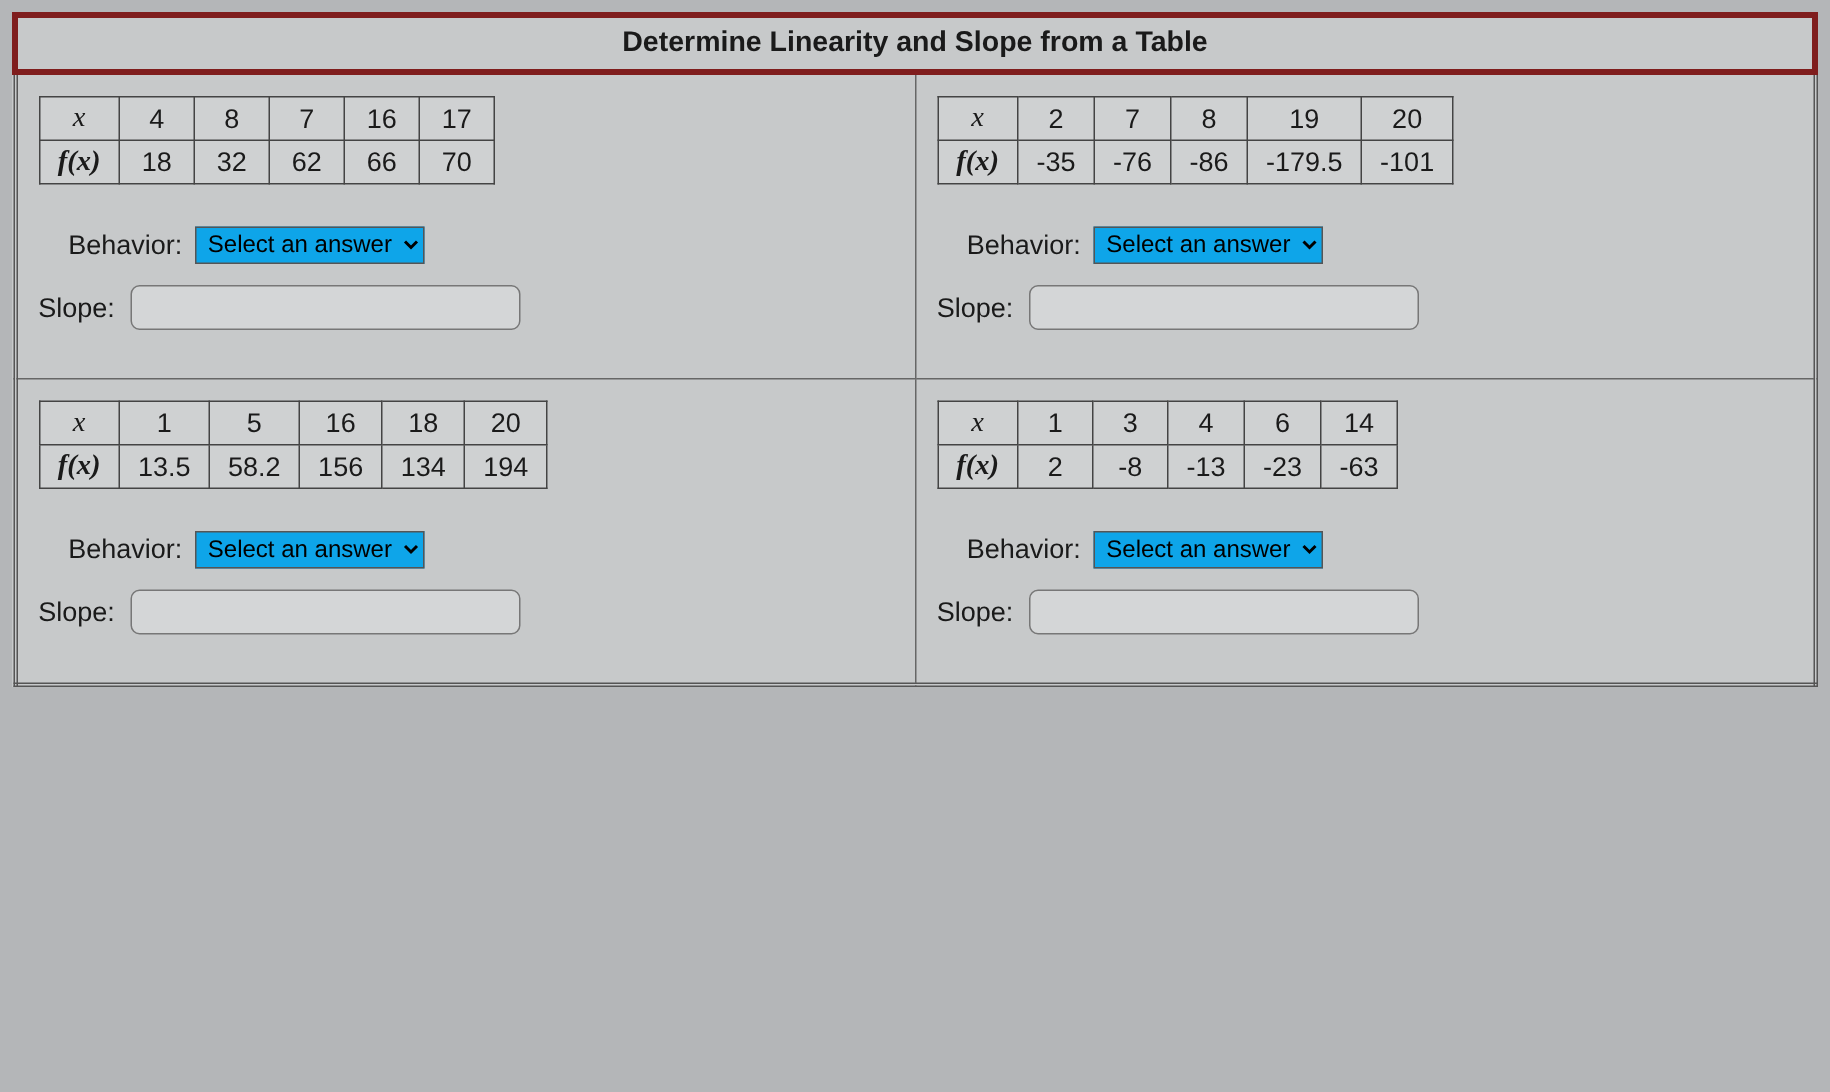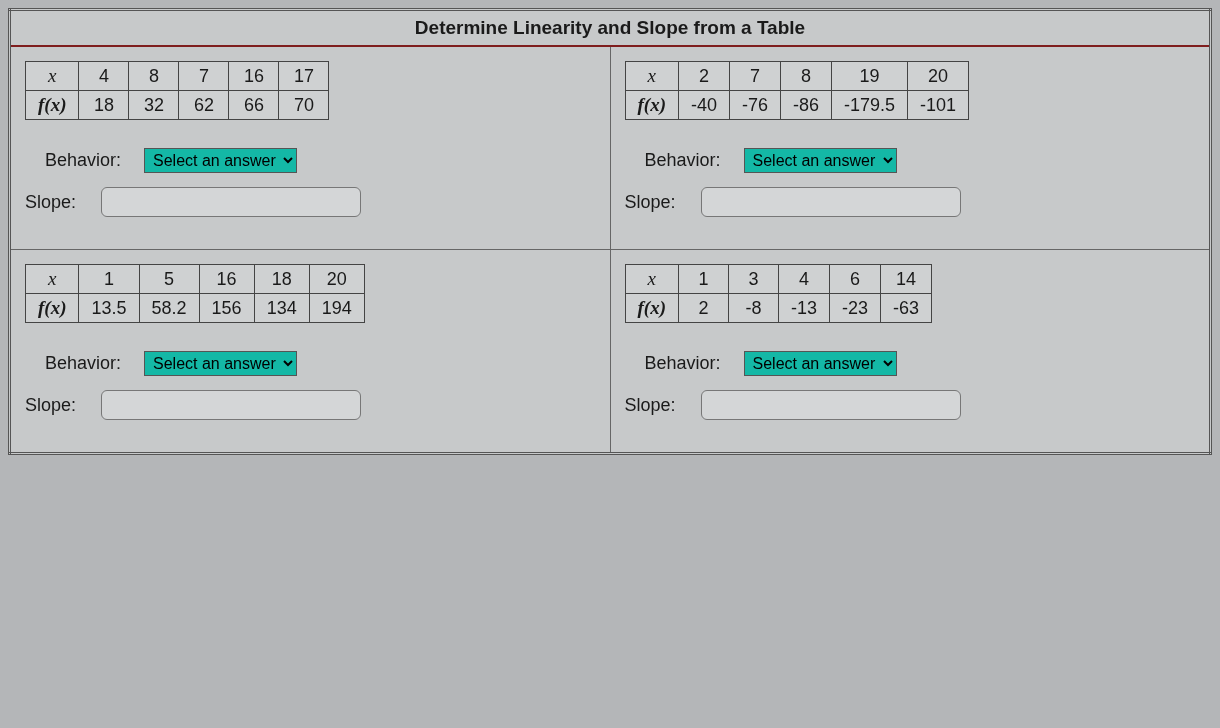--- a/index.html
+++ b/index.html
@@ -26,48 +26,48 @@
   .title-row td { font-weight: bold; font-size: 19px; }
   .instr-row td { font-size: 18px; line-height: 1.4; }
   .grid-row td.cell {
     vertical-align: top;
     padding: 10px 14px 18px 14px;
     border: 1px solid #666;
     background: #c7c9ca;
     width: 50%;
   }
   table.outer { border-collapse: collapse; width: 100%; border: 3px double #555; }
-  table.outer > tbody > tr > td { border: 2px solid #7f1d1d; }
+  table.outer > tbody > tr > td { border: 4px solid #7f1d1d; }
   .fn-table {
     border-collapse: collapse;
     margin: 4px 0 28px 0;
   }
   .fn-table td, .fn-table th {
     border: 1px solid #444;
     padding: 3px 12px;
     text-align: center;
     background: #cfd1d2;
     font-size: 18px;
     min-width: 50px;
   }
   .fn-table .hdr {
     font-style: italic;
     font-family: "Georgia", serif;
     font-size: 19px;
     background: #cfd1d2;
   }
   .fn-table .hdr .fx { font-style: italic; font-weight: bold; }
   .controls { margin-left: 20px; }
-  .row { margin: 14px 0; display: flex; align-items: center; gap: 15px; }
+  .row { margin: 14px 0; display: flex; align-items: center; }
   .label { margin-right: 8px; font-size: 18px; }
   select.answer {
     font-family: inherit;
     font-size: 16px;
     padding: 2px 4px;
-    background: #14b8a6;
+    background: #0ea5e9;
     border: 1px solid #555;
   }
   input.slope {
     width: 260px;
     height: 30px;
     border: 1px solid #777;
     border-radius: 6px;
     background: #d4d6d7;
     padding: 2px 8px;
     font-size: 16px;
@@ -123,21 +123,21 @@
               <tr>
             <td class="hdr">x</td>
             <td>2</td>
             <td>7</td>
             <td>8</td>
             <td>19</td>
             <td>20</td>
           </tr>
           <tr>
             <td class="hdr"><span class="fx">f(x)</span></td>
-            <td>-40</td>
+            <td>-35</td>
             <td>-76</td>
             <td>-86</td>
             <td>-179.5</td>
             <td>-101</td>
           </tr>
         </tbody>
           </table>
         <div class="controls">
           <div class="row">
             <span class="label">Behavior:</span>

